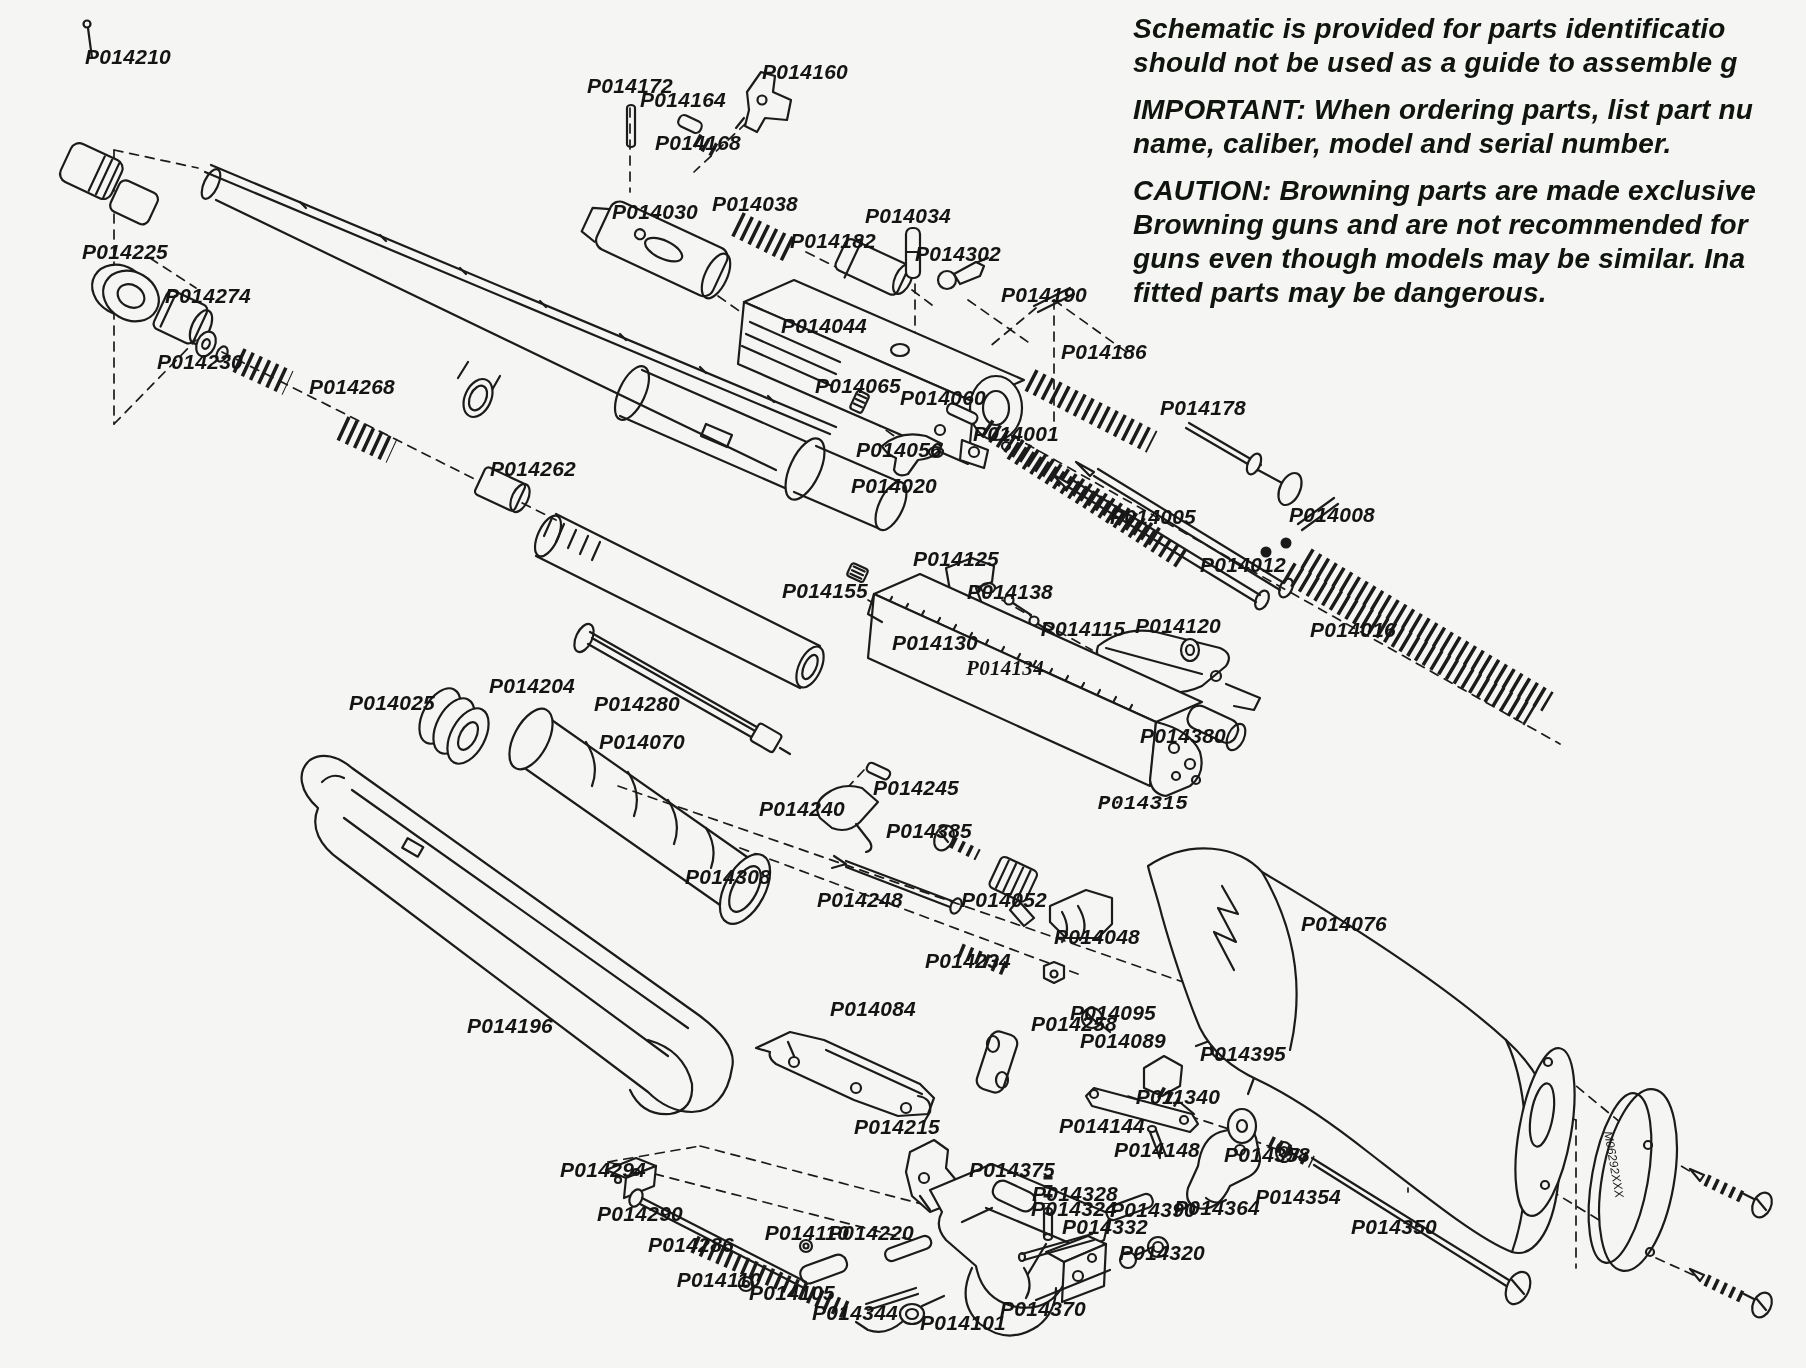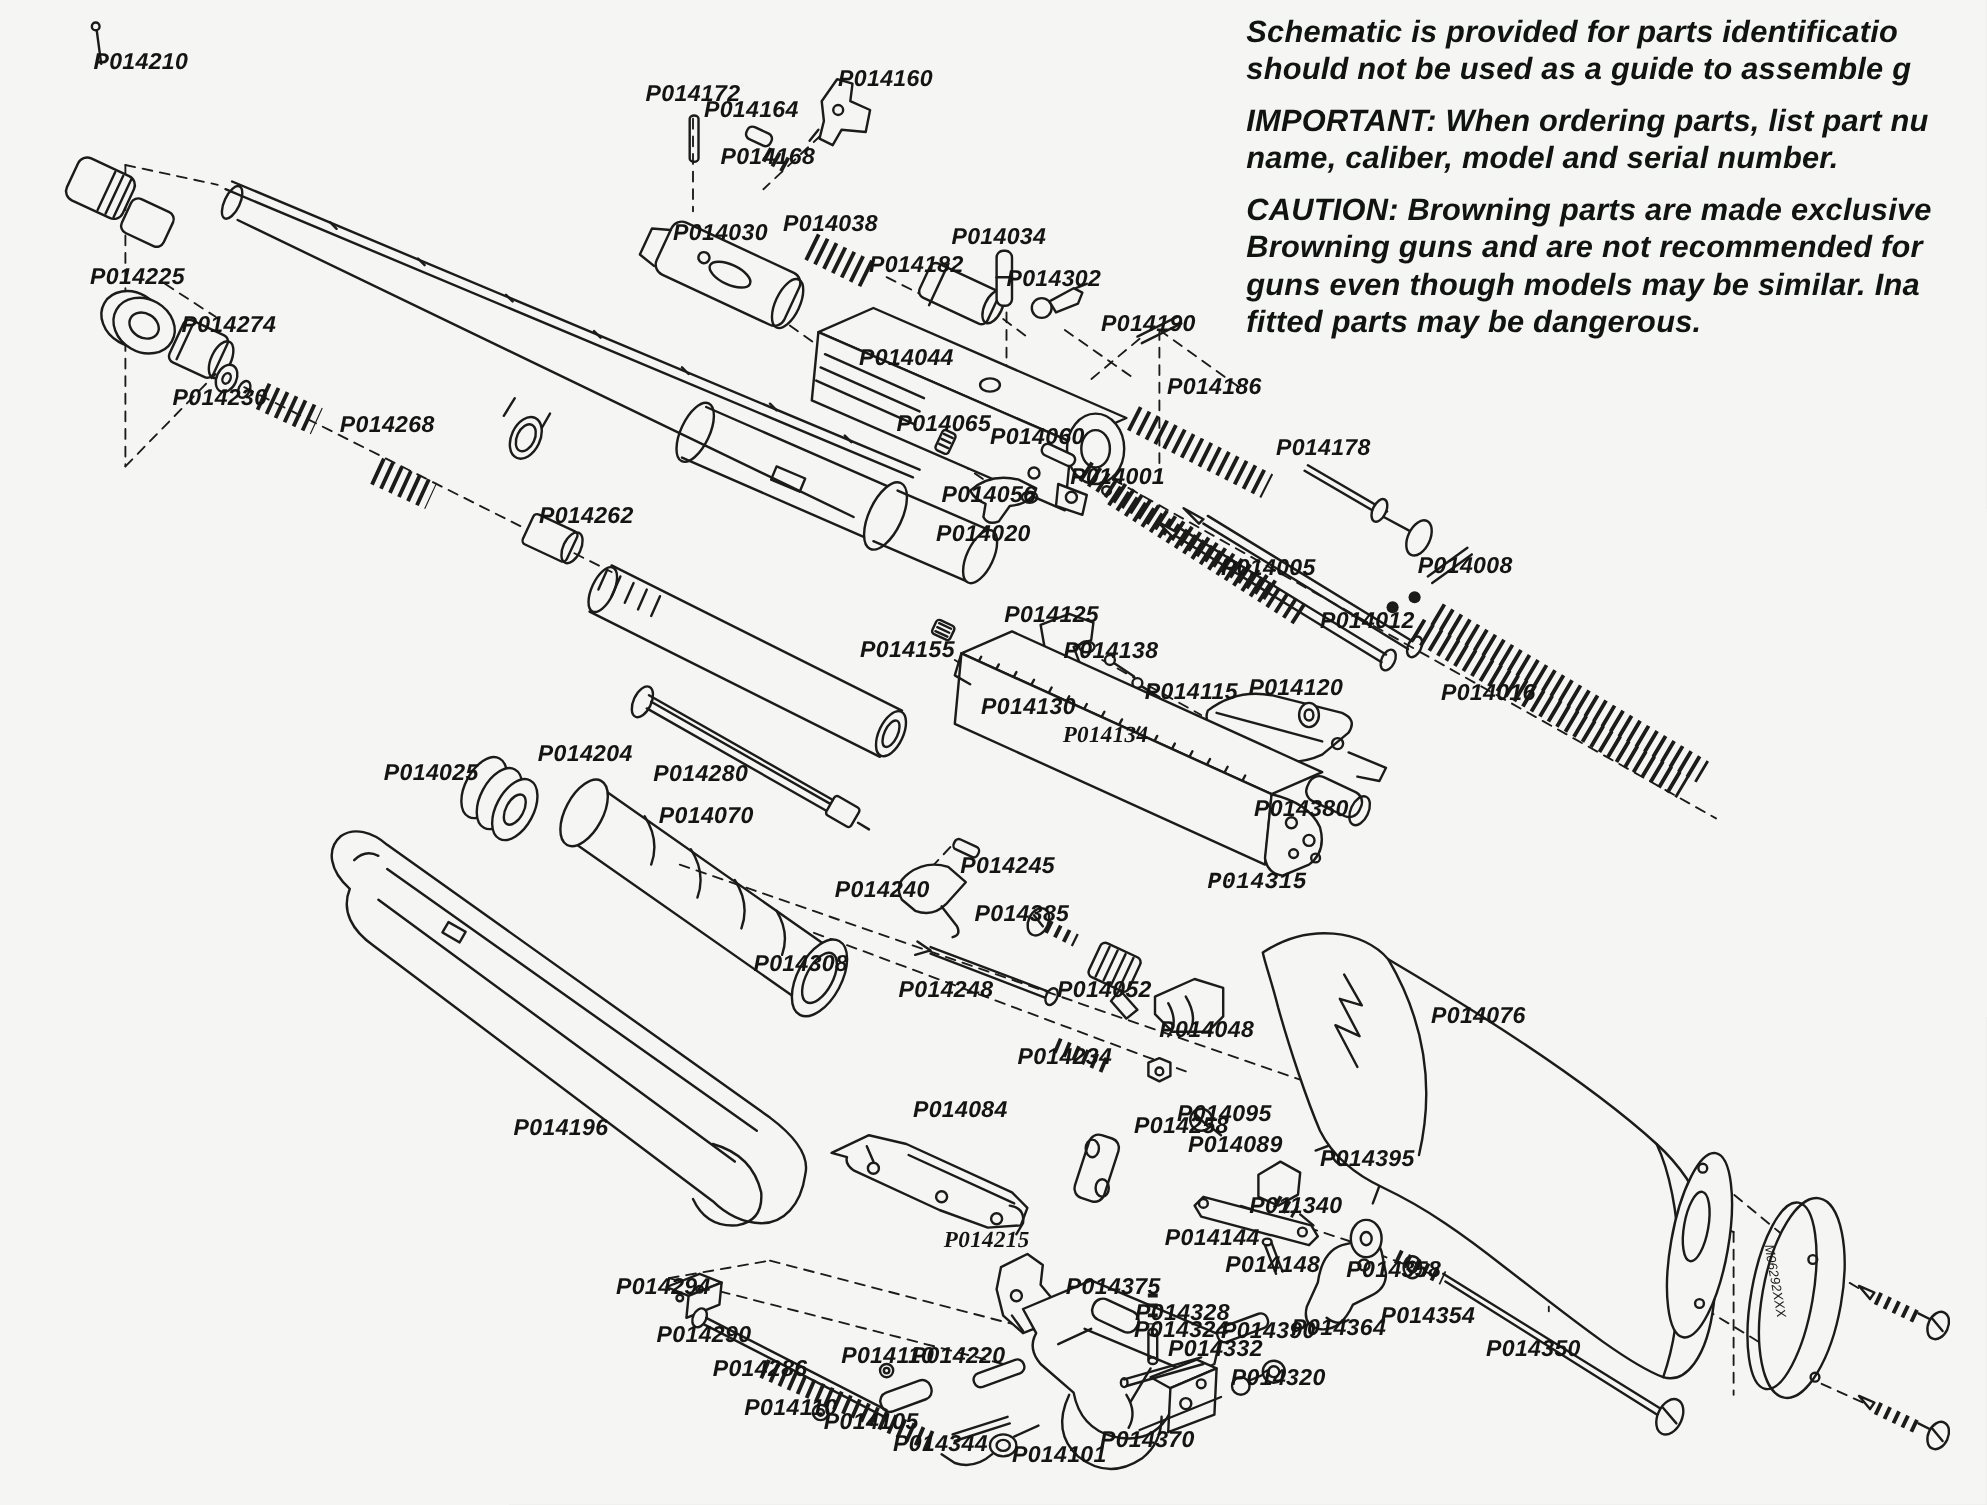--- a/index.html
+++ b/index.html
@@ -460,21 +460,21 @@
       <span class="part-label" style="left: 1097px; top: 937px;">P014048</span>
       <span class="part-label" style="left: 968px; top: 961px;">P014234</span>
       <span class="part-label" style="left: 1074px; top: 1024px;">P014258</span>
       <span class="part-label" style="left: 1344px; top: 924px;">P014076</span>
       <span class="part-label" style="left: 873px; top: 1009px;">P014084</span>
       <span class="part-label" style="left: 1113px; top: 1013px;">P014095</span>
       <span class="part-label" style="left: 1075px; top: 1041px; margin-left: 48px;">P014089</span>
       <span class="part-label" style="left: 1243px; top: 1054px;">P014395</span>
       <span class="part-label" style="left: 1178px; top: 1097px;">P011340</span>
       <span class="part-label" style="left: 1102px; top: 1126px;">P014144</span>
-      <span class="part-label" style="left: 897px; top: 1127px; font-family: Liberation Serif, serif;">P014215</span>
+      <span class="part-label" style="left: 897px; top: 1127px;">P014215</span>
       <span class="part-label" style="left: 1157px; top: 1150px;">P014148</span>
       <span class="part-label" style="left: 1267px; top: 1155px;">P014358</span>
       <span class="part-label" style="left: 1298px; top: 1168px; margin-top: 29px;">P014354</span>
       <span class="part-label" style="left: 603px; top: 1170px;">P014294</span>
       <span class="part-label" style="left: 1012px; top: 1170px;">P014375</span>
       <span class="part-label" style="left: 1075px; top: 1194px;">P014328</span>
       <span class="part-label" style="left: 1074px; top: 1209px;">P014324</span>
       <span class="part-label" style="left: 1153px; top: 1210px;">P014390</span>
       <span class="part-label" style="left: 1217px; top: 1208px;">P014364</span>
       <span class="part-label" style="left: 640px; top: 1214px;">P014290</span>

